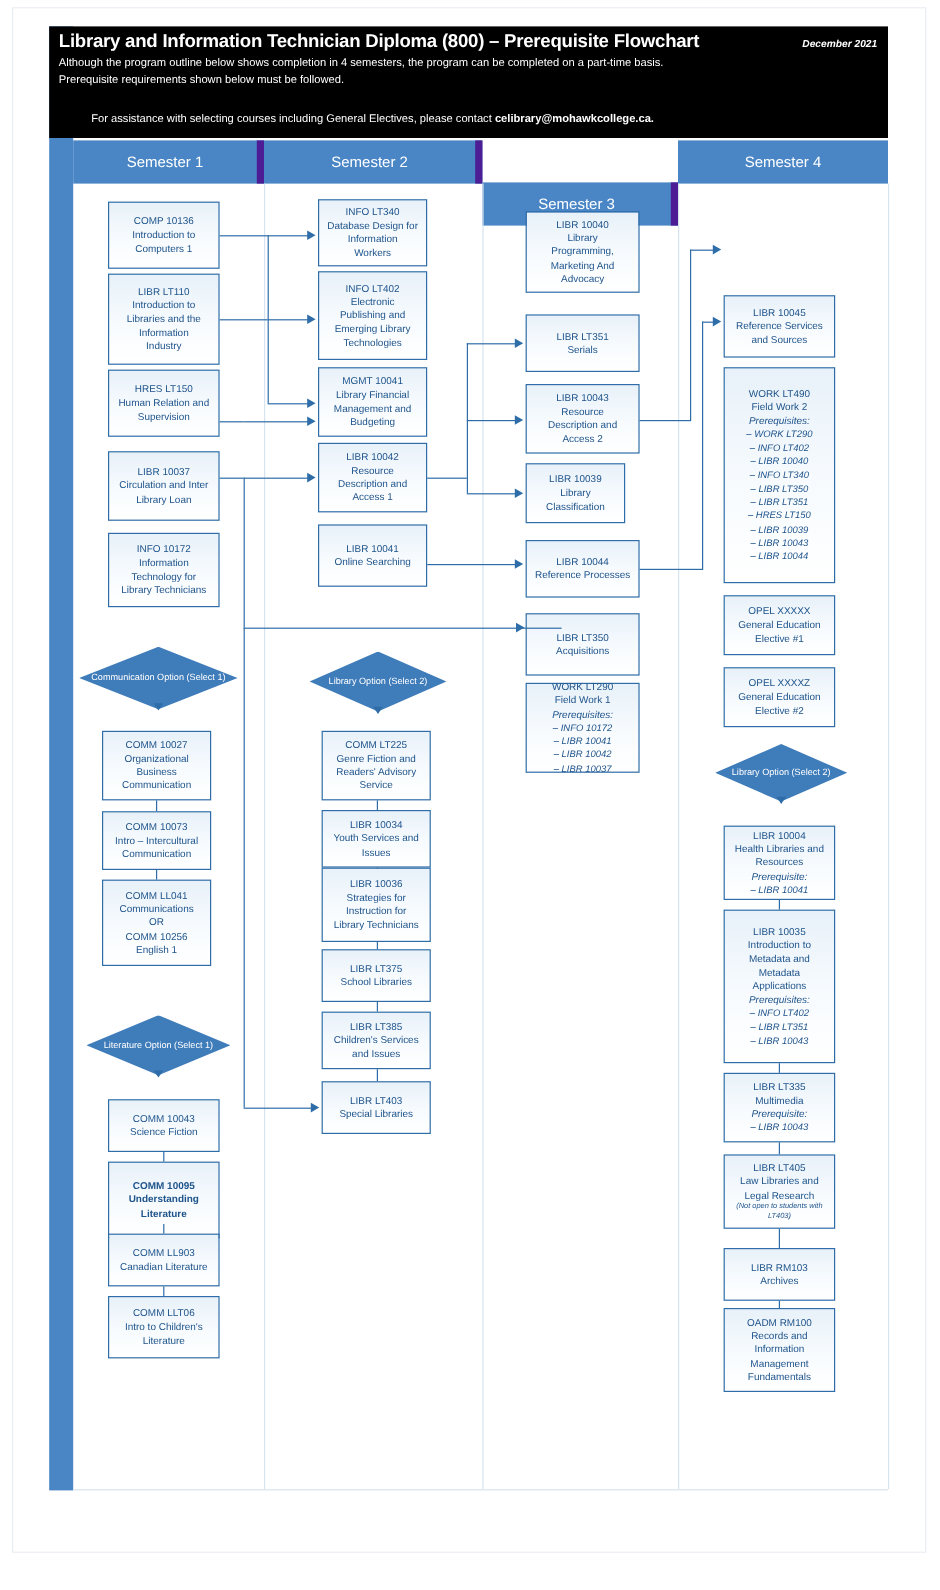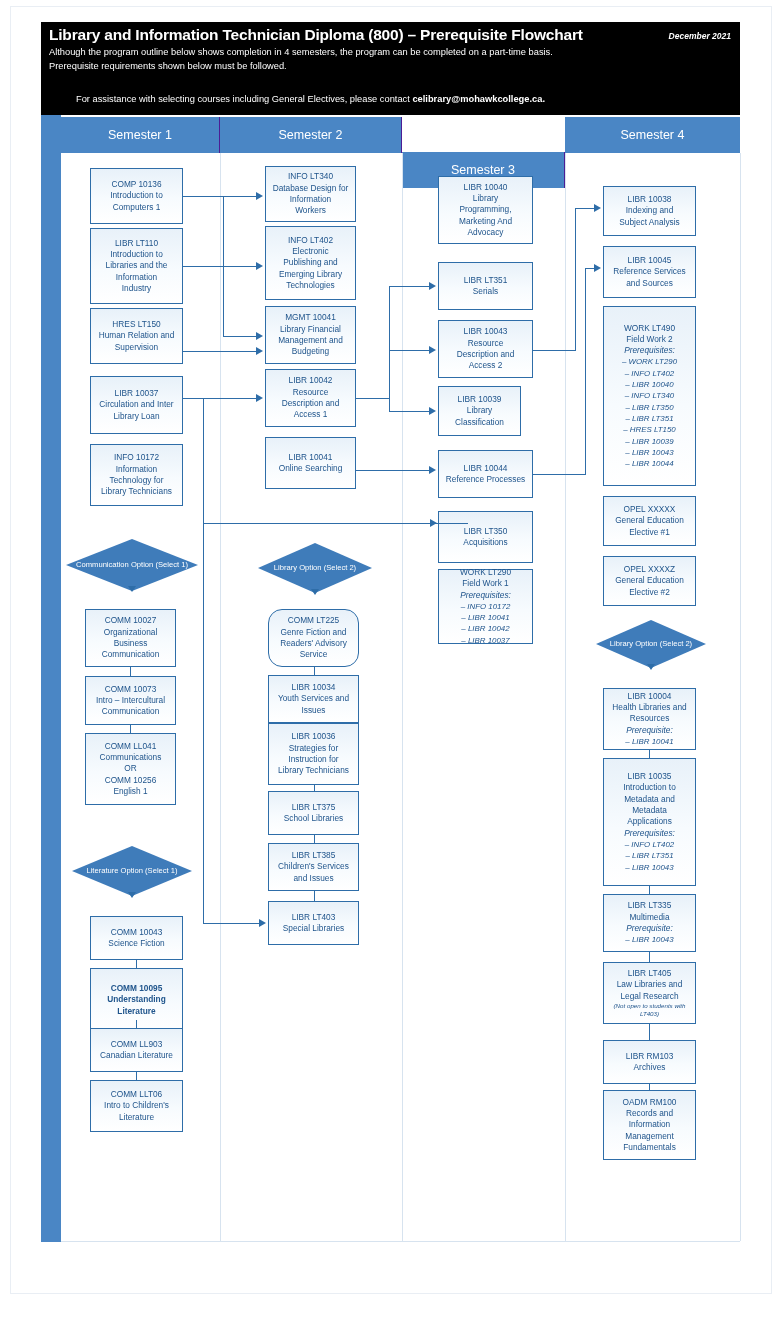--- a/index.html
+++ b/index.html
@@ -60,21 +60,21 @@
     font-size: 9.3px; white-space: nowrap;
   }
   #banner-contact b { font-weight: bold; }
 
   
   .sem-head {
     position: absolute;
     top: 117px; height: 36px;
     background: #4a86c5;
     color: #ffffff;
-    border-right: 1px solid #4c1d95;
+    border-right: 6px solid #4c1d95;
     display: flex; align-items: center; justify-content: center;
     font-size: 12.5px;
   }
 
   
   .col-sep {
     position: absolute;
     top: 153px;
     width: 1px; height: 1088px;
     background: #d7e3ef;
@@ -289,21 +289,21 @@
 
   <div class="diamond" style="left:258px; top:543px; width:114px; height:50px;">
     <div class="dshape"></div>
     <div class="dtext">
       <span class="ln">Library Option</span>
       <span class="ln">(Select 2)</span>
     </div>
   </div>
   <div class="arrow-down" style="left:311px; top:589px;"></div>
 
-  <div class="node" style="left:268px; top:609px; width:91px; height:58px;border-radius:14px;">
+  <div class="node" style="left:268px; top:609px; width:91px; height:58px;">
     <span class="ln">COMM LT225</span>
     <span class="ln">Genre Fiction and</span>
     <span class="ln">Readers' Advisory</span>
     <span class="ln">Service</span>
   </div>
   <div class="v-line" style="left:314px; top:667px; height:8px;"></div>
   <div class="node" style="left:268px; top:675px; width:91px; height:48px;">
     <span class="ln">LIBR 10034</span>
     <span class="ln">Youth Services and</span>
     <span class="ln">Issues</span>
@@ -364,25 +364,20 @@
   <div class="node" style="left:438px; top:569px; width:95px; height:75px;">
     <span class="ln">WORK LT290</span>
     <span class="ln">Field Work 1</span>
     <span class="ln pre-head">Prerequisites:</span>
     <span class="ln pre">– INFO 10172</span>
     <span class="ln pre">– LIBR 10041</span>
     <span class="ln pre">– LIBR 10042</span>
     <span class="ln pre">– LIBR 10037</span>
   </div>
 
-  <div class="node" style="left:603px; top:186px; width:93px; height:50px;">
-    <span class="ln">LIBR 10038</span>
-    <span class="ln">Indexing and</span>
-    <span class="ln">Subject Analysis</span>
-  </div>
   <div class="node" style="left:603px; top:246px; width:93px; height:52px;">
     <span class="ln">LIBR 10045</span>
     <span class="ln">Reference Services</span>
     <span class="ln">and Sources</span>
   </div>
   <div class="node" style="left:603px; top:306px; width:93px; height:180px;">
     <span class="ln">WORK LT490</span>
     <span class="ln">Field Work 2</span>
     <span class="ln pre-head">Prerequisites:</span>
     <span class="ln pre">– WORK LT290</span>

